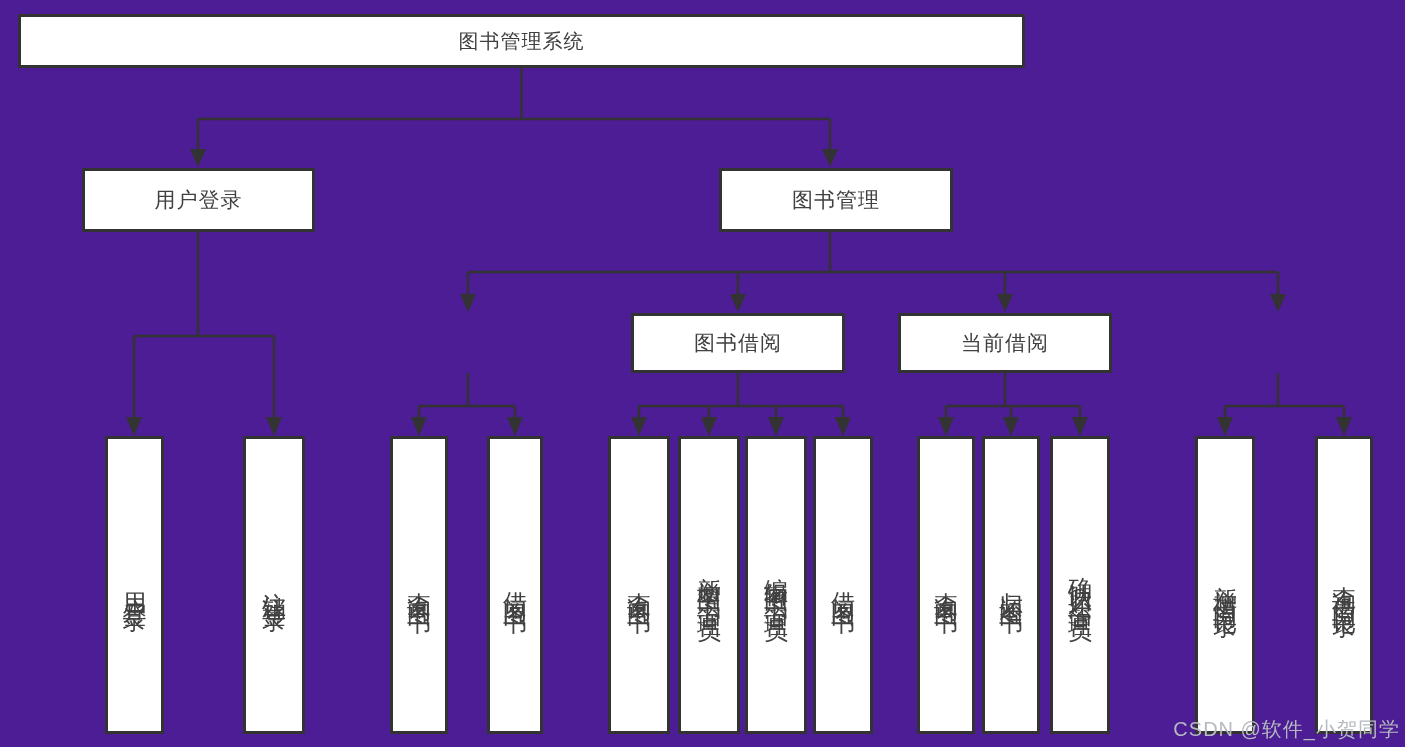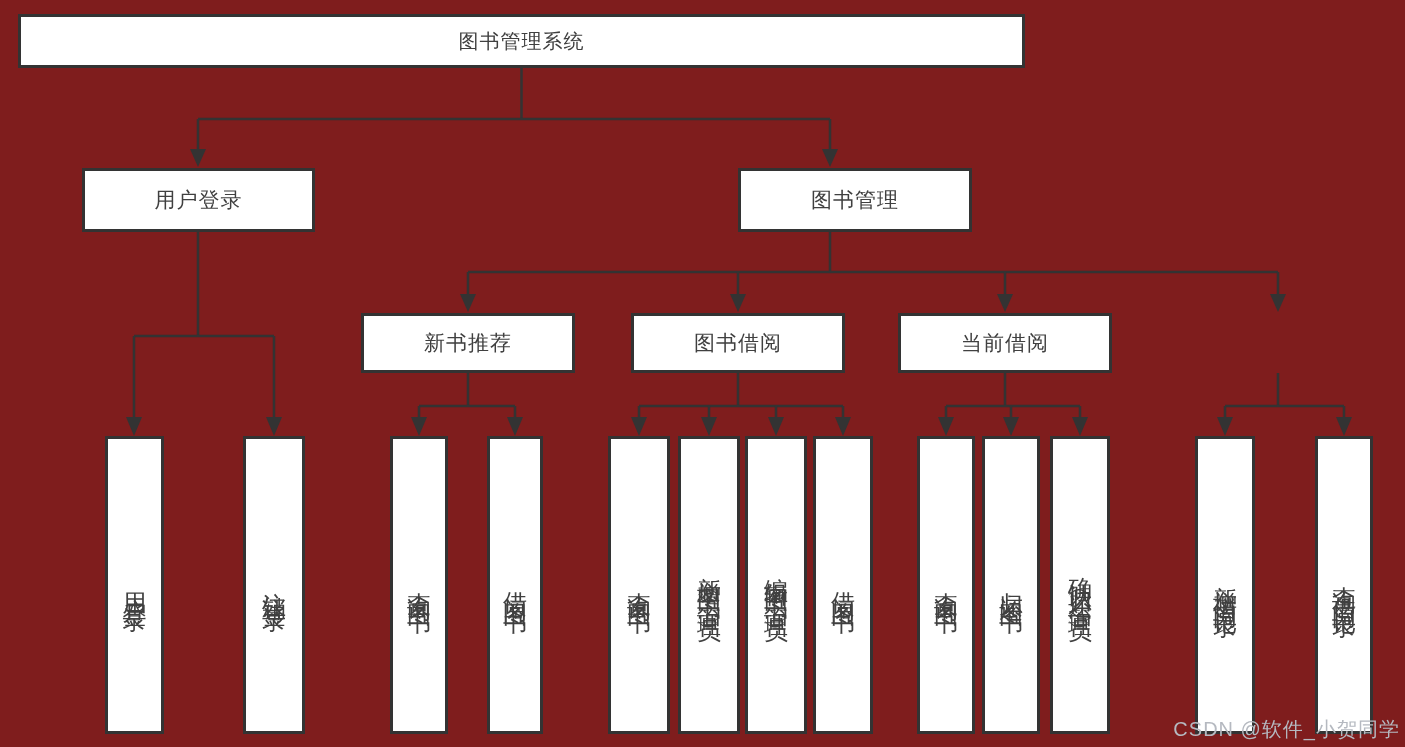--- a/index.html
+++ b/index.html
@@ -1,19 +1,19 @@
 <!DOCTYPE html>
 <html><head>
 <meta charset="utf-8">
 <style>
   html,body { margin:0; padding:0; background:#ffffff; }
   #canvas {
     position:relative;
     width:1405px; height:747px;
-    background:#7f1d1d;
+    background:#4c1d95;
     font-family:"Liberation Sans","DejaVu Sans",sans-serif;
     overflow:hidden;
   }
   #wires { position:absolute; left:0; top:0; width:1405px; height:747px; }
   .node {
     position:absolute;
     box-sizing:border-box;
     border:3px solid #333333;
     background:#ffffff;
     display:flex; align-items:center; justify-content:center;
@@ -123,27 +123,24 @@
     </g>
   </svg>
 
   <div class="node node-root" style="left:18px;top:14px;width:1007px;height:54px">
     <span>图书管理系统</span>
   </div>
 
   <div class="node node-h" style="left:82px;top:168px;width:233px;height:64px">
     <span>用户登录</span>
   </div>
-  <div class="node node-h" style="left:738px;top:168px;width:234px;height:64px">
+  <div class="node node-h" style="left:719px;top:168px;width:234px;height:64px">
     <span>图书管理</span>
   </div>
 
-  <div class="node node-h" style="left:361px;top:313px;width:214px;height:60px">
-    <span>新书推荐</span>
-  </div>
   <div class="node node-h" style="left:898px;top:313px;width:214px;height:60px">
     <span>当前借阅</span>
   </div>
   <div class="node node-h" style="left:631px;top:313px;width:214px;height:60px">
     <span>图书借阅</span>
   </div>
 
   <div class="node leaf" style="left:105px;top:436px;width:59px;height:298px">
     <span>用户登录</span>
   </div>

